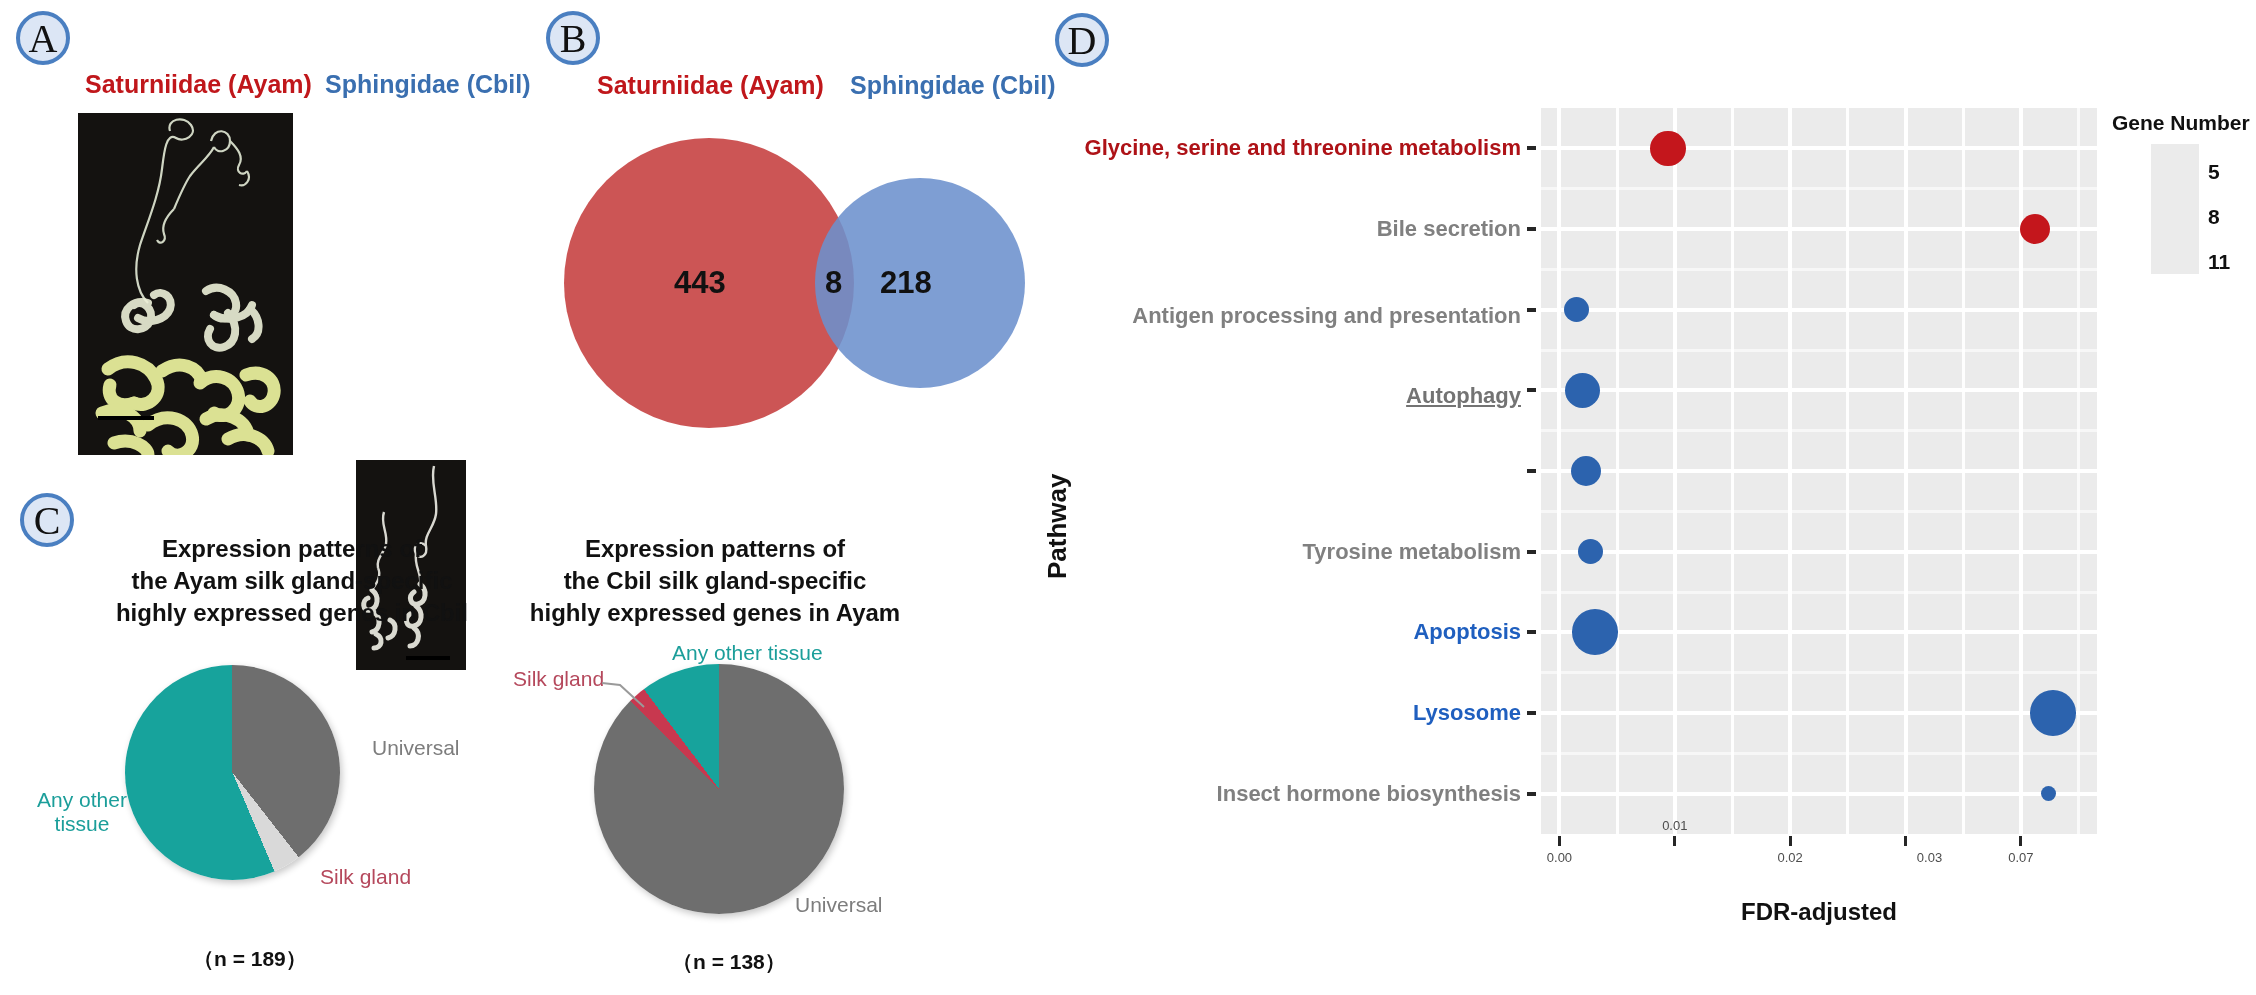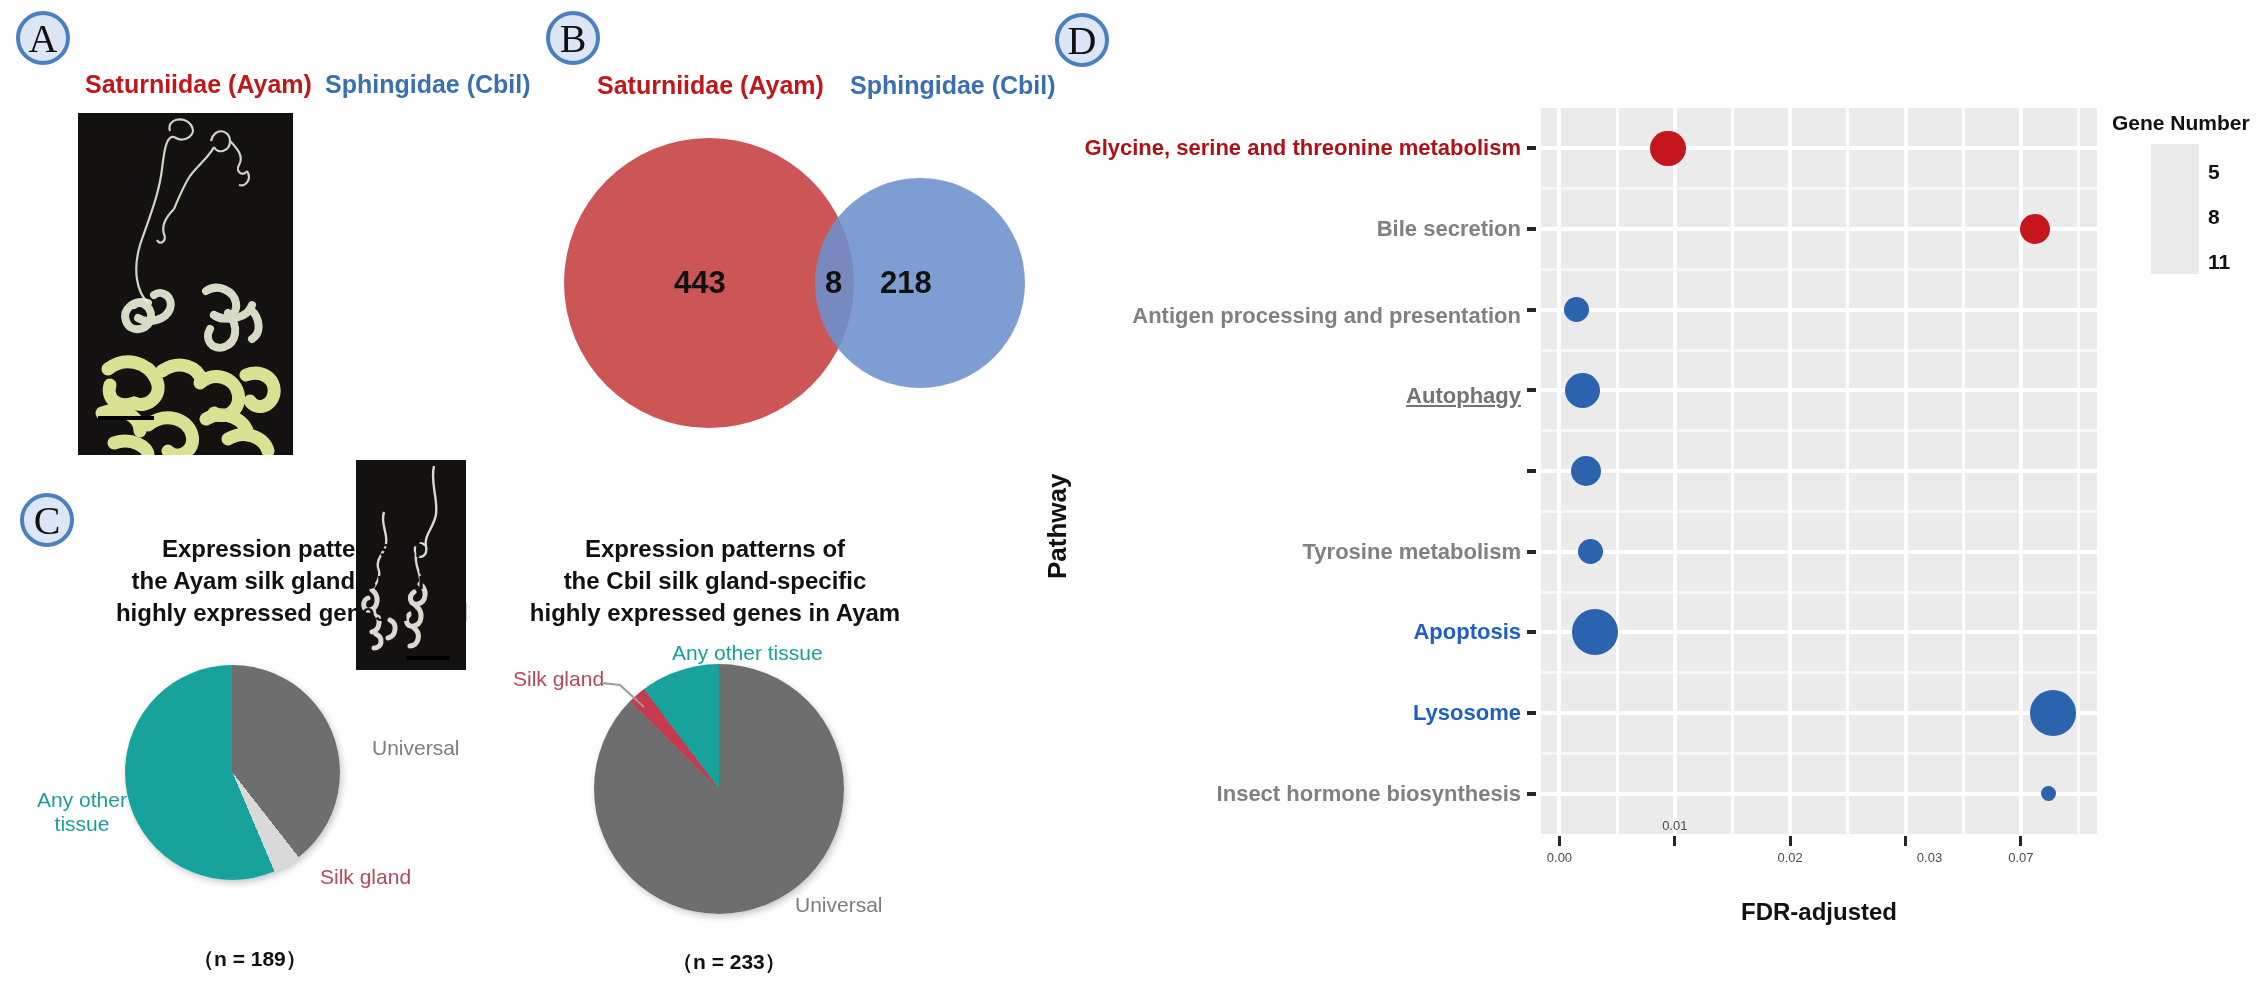--- a/index.html
+++ b/index.html
@@ -215,21 +215,21 @@
           #c8384f 315deg 323deg,
           #17a39c 323deg 360deg);"></div>
 </div>
 
 <div class="abs pie-label lbl-teal" style="left:672px;top:641px;">Any other tissue</div>
 <div class="abs pie-label lbl-red" style="left:513px;top:667px;">Silk gland</div>
 <svg class="abs" style="left:600px;top:675px;" width="70" height="40">
   <path d="M2 8 L 20 10 L 44 32" stroke="#9a9a9a" stroke-width="2" fill="none"></path>
 </svg>
 <div class="abs pie-label lbl-gray" style="left:795px;top:893px;">Universal</div>
-<div class="abs pie-n" style="left:672px;top:948px;">（n = 233）</div>
+<div class="abs pie-n" style="left:672px;top:948px;">（n = 138）</div>
 
 <div class="abs panel-badge" style="left:1055px;top:13px;">
   <span>D</span>
 </div>
 
 <div id="dot-panel" style="left:1541px;top:108px;width:556px;height:726px;"></div>
 
 <div class="abs" id="dot-layer" style="left:0;top:0;width:2256px;height:935px;pointer-events:none;">
     <div class="abs grid-major" style="left: 1541px; top: 146.333px; width: 556px; height: 4px;"></div>
     <div class="abs grid-major" style="left: 1541px; top: 227px; width: 556px; height: 4px;"></div>

